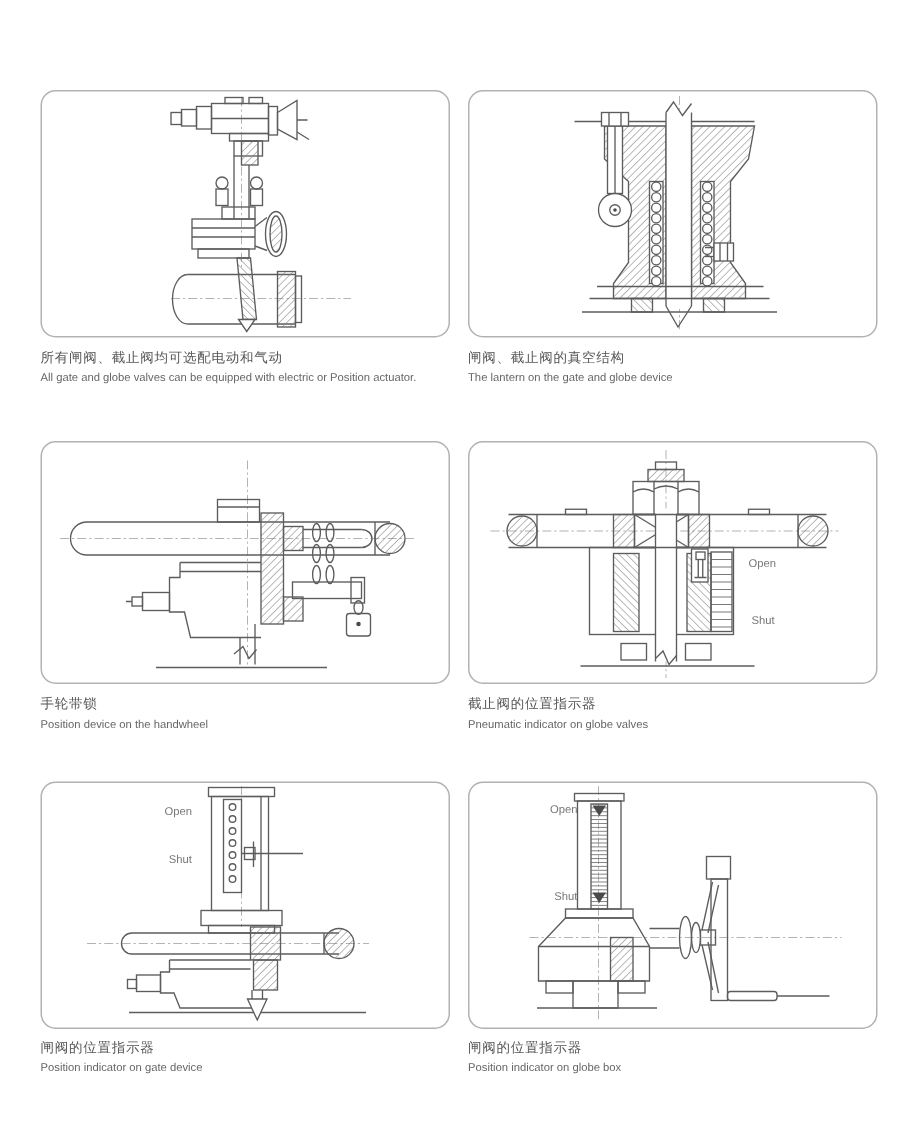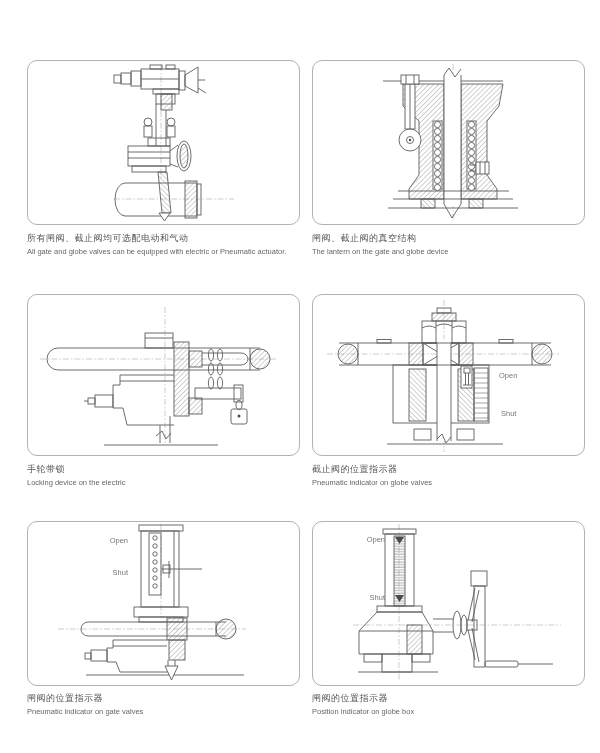--- a/index.html
+++ b/index.html
@@ -303,23 +303,23 @@
     <line x1="155" y1="108" x2="162" y2="138"></line>
     <line x1="159" y1="106" x2="166" y2="140"></line>
     <rect x="172" y="139" width="33" height="6" rx="2"></rect>
     <line x1="205" y1="142" x2="240" y2="142"></line>
   </svg>
   <span class="lbl r" style="left:28px;top:13px;width:44px">Open</span>
   <span class="lbl r" style="left:28px;top:71px;width:44px">Shut</span>
 </div>
 
 <span class="cap-zh" style="left:27px;top:232px">所有闸阀、截止阀均可选配电动和气动</span>
-<span class="cap-en" style="left:27px;top:247px">All gate and globe valves can be equipped with electric or Pneumatic actuator.</span>
+<span class="cap-en" style="left:27px;top:247px">All gate and globe valves can be equipped with electric or Position actuator.</span>
 <span class="cap-zh" style="left:312px;top:232px">闸阀、截止阀的真空结构</span>
 <span class="cap-en" style="left:312px;top:247px">The lantern on the gate and globe device</span>
 <span class="cap-zh" style="left:27px;top:463px">手轮带锁</span>
-<span class="cap-en" style="left:27px;top:478px">Locking device on the electric</span>
+<span class="cap-en" style="left:27px;top:478px">Position device on the handwheel</span>
 <span class="cap-zh" style="left:312px;top:463px">截止阀的位置指示器</span>
 <span class="cap-en" style="left:312px;top:478px">Pneumatic indicator on globe valves</span>
 <span class="cap-zh" style="left:27px;top:692px">闸阀的位置指示器</span>
-<span class="cap-en" style="left:27px;top:707px">Pneumatic indicator on gate valves</span>
+<span class="cap-en" style="left:27px;top:707px">Position indicator on gate device</span>
 <span class="cap-zh" style="left:312px;top:692px">闸阀的位置指示器</span>
 <span class="cap-en" style="left:312px;top:707px">Position indicator on globe box</span>
 
 </body></html>

